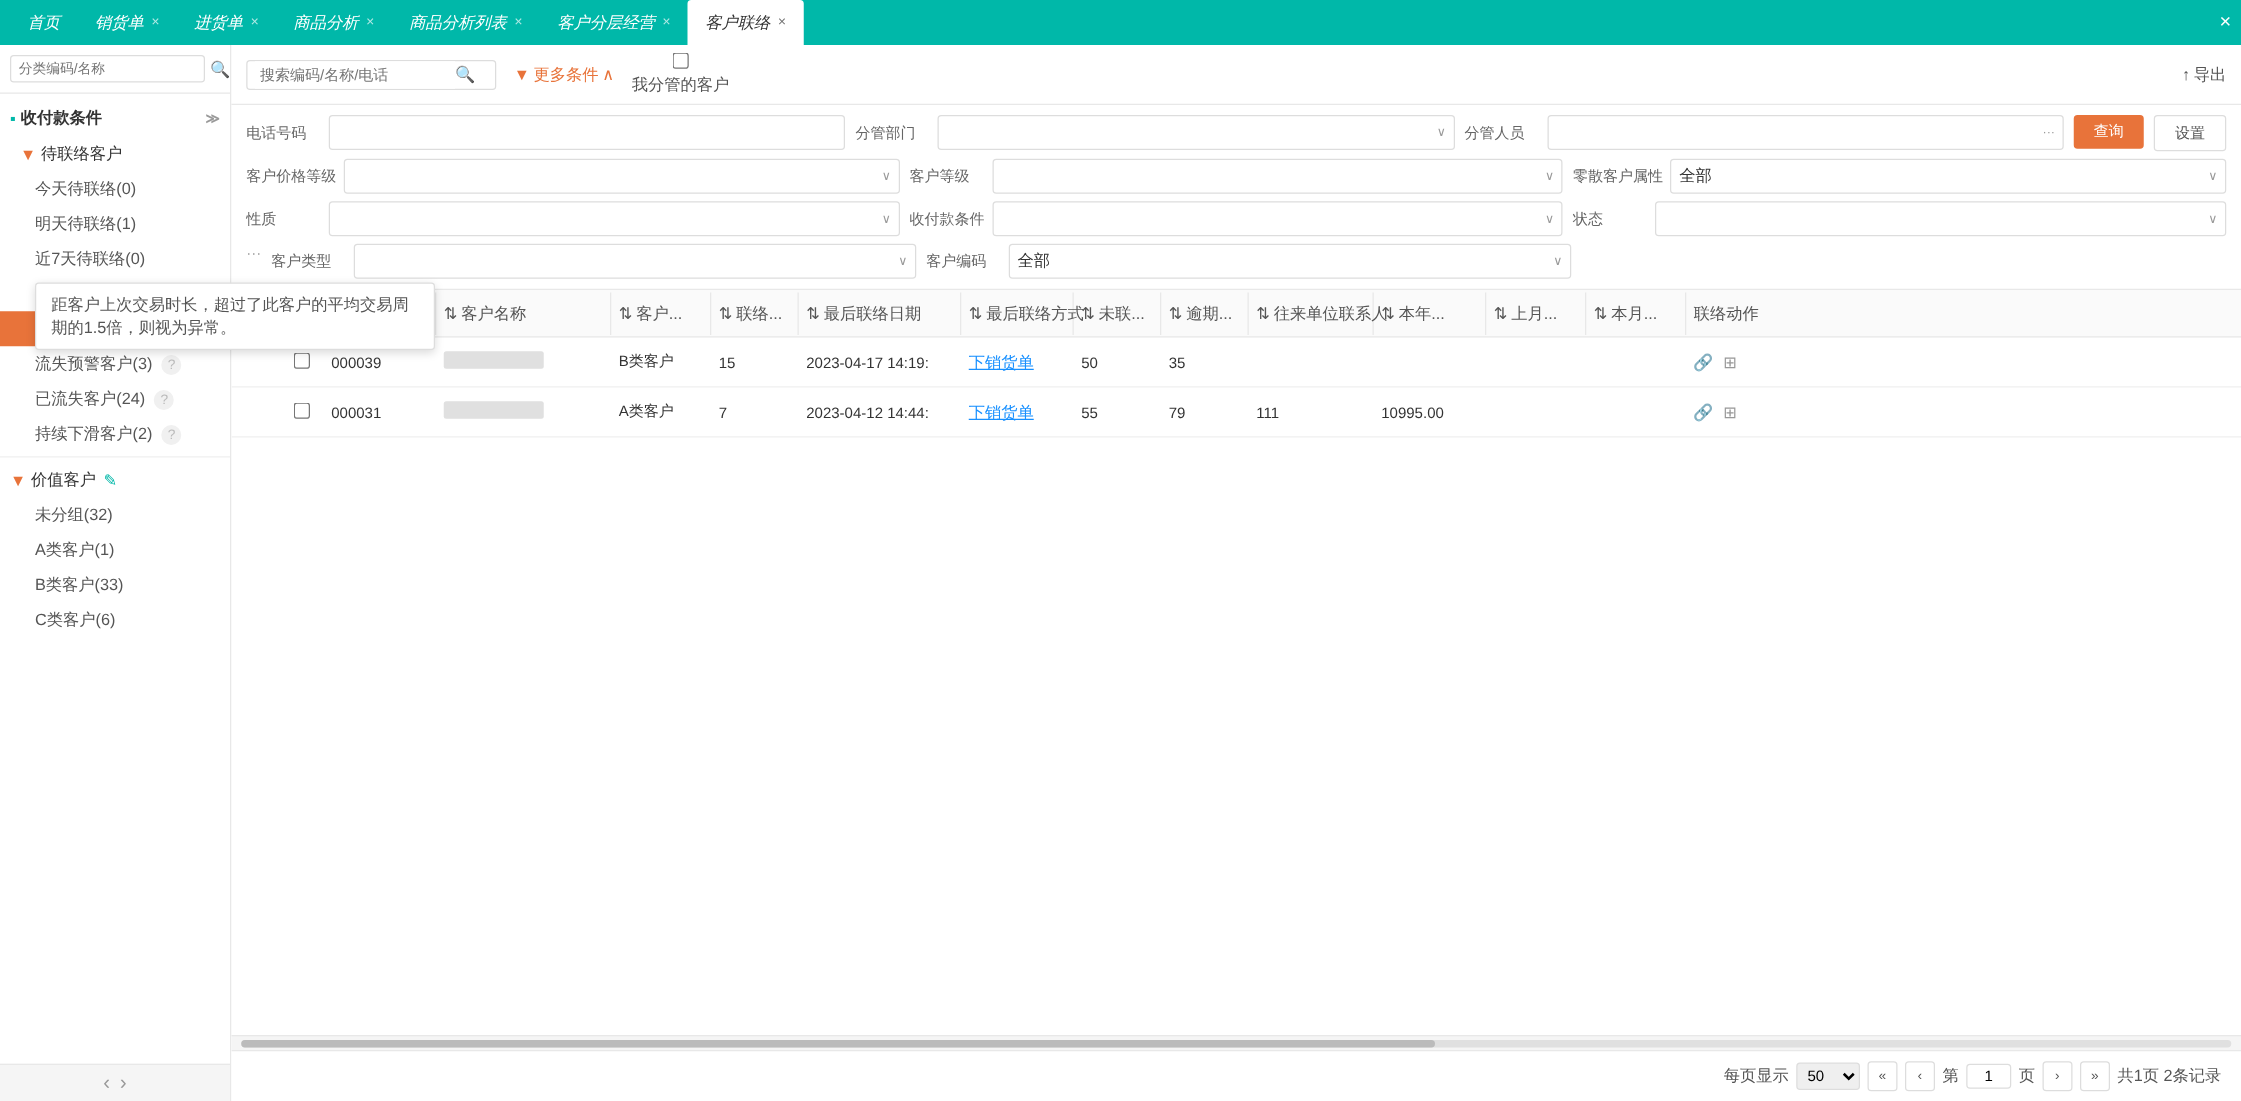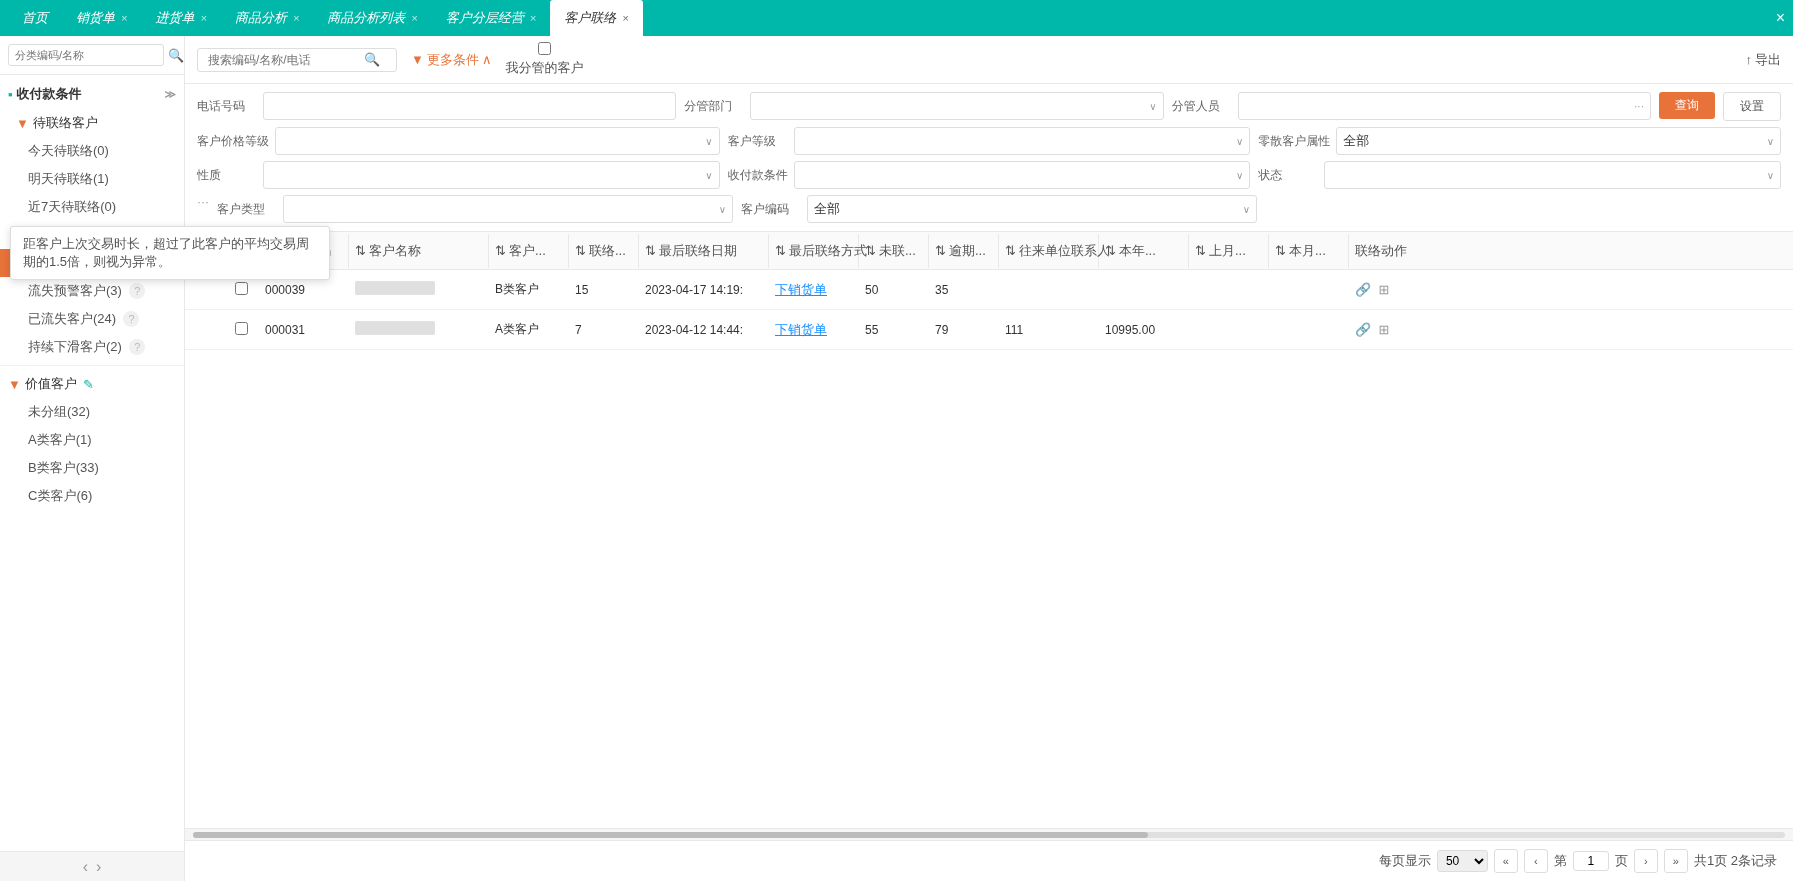--- a/index.html
+++ b/index.html
@@ -383,21 +383,21 @@
       left: 0;
       width: 60%;
       height: 6px;
       background: #bbb;
       border-radius: 3px;
     }
 
     
     .tooltip-box {
       position: absolute;
-      left: 10px;
+      left: 28px;
       top: 226px;
       background: white;
       border: 1px solid #ddd;
       border-radius: 3px;
       padding: 8px 12px;
       font-size: 12px;
       color: #555;
       box-shadow: 0 2px 8px rgba(0,0,0,0.15);
       z-index: 100;
       max-width: 320px;

